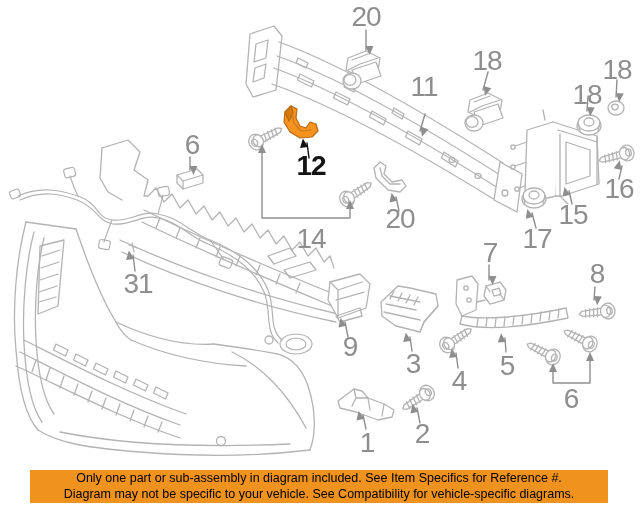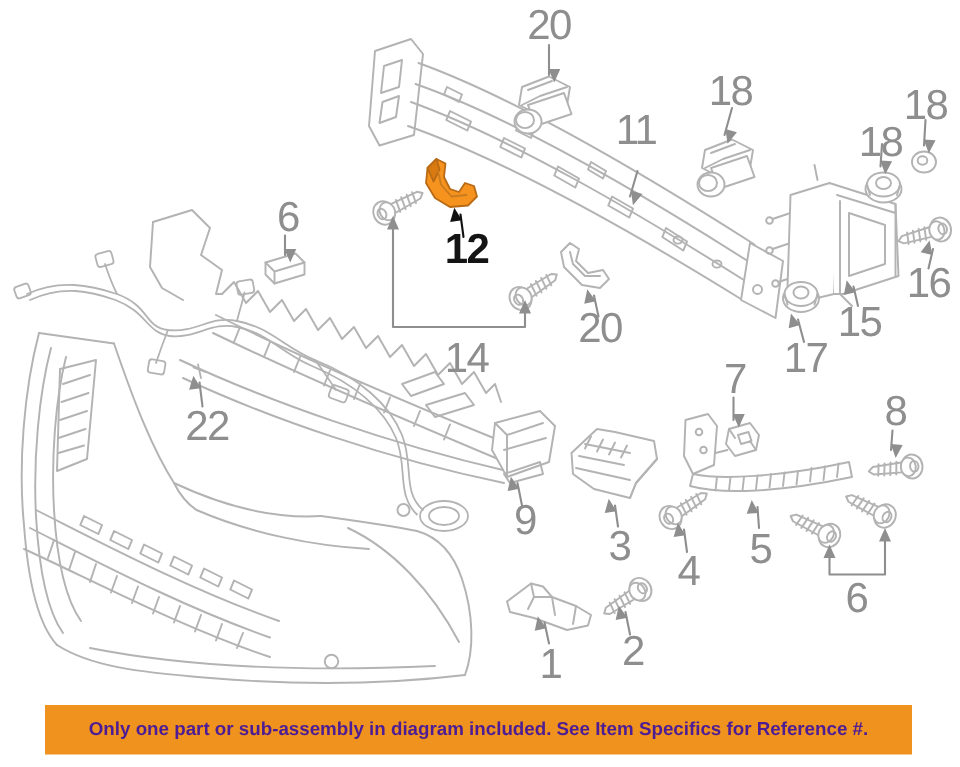--- a/index.html
+++ b/index.html
@@ -5,21 +5,21 @@
   html,body{margin:0;padding:0;background:#fff;}
   .stage{position:relative;width:640px;height:511px;background:#ffffff;overflow:hidden;
          font-family:"Liberation Sans",sans-serif;}
   .art{position:absolute;left:0;top:0;}
   .plabel{position:absolute;transform:translate(-50%,-50%);color:#8e8e8e;
           font-size:28px;line-height:1;letter-spacing:-1px;
           font-family:"Liberation Sans",sans-serif;user-select:none;}
   .plabel.hl{color:#141414;font-weight:bold;font-size:28px;}
   .banner{position:absolute;left:30px;top:470px;width:578px;height:33px;background:#F0921E;
           display:flex;flex-direction:column;justify-content:center;align-items:center;gap:0;}
-  .banner .l{font-size:12.5px;font-weight:bold;color:#4c1d95;line-height:15.5px;white-space:nowrap;}
+  .banner .l{font-size:12.5px;font-weight:normal;color:#000000;line-height:15.5px;white-space:nowrap;}
 </style>
 </head>
 <body>
 
 <div class="stage">
 
   <svg class="art" width="640" height="511" viewBox="0 0 640 511" fill="none" stroke="#b3b3b3" stroke-width="1.3" stroke-linejoin="round" stroke-linecap="round">
     <defs>
       <marker id="ah" markerWidth="10" markerHeight="10" refX="5" refY="8.5" orient="auto-start-reverse" markerUnits="userSpaceOnUse">
         <path d="M5,0 L1,9 L9,9 Z" fill="#8e8e8e" stroke="none" transform="rotate(90 5 5)"></path>
@@ -260,19 +260,20 @@
   <span class="plabel hl" style="left:311px;top:166px">12</span>
   <span class="plabel" style="left:400px;top:219px">20</span>
   <span class="plabel" style="left:311px;top:239px">14</span>
   <span class="plabel" style="left:573px;top:215px">15</span>
   <span class="plabel" style="left:619px;top:189px">16</span>
   <span class="plabel" style="left:537px;top:239px">17</span>
   <span class="plabel" style="left:587px;top:95px">18</span>
   <span class="plabel" style="left:617px;top:70px">18</span>
   <span class="plabel" style="left:366px;top:17px">20</span>
   <span class="plabel" style="left:487px;top:61px">18</span>
-  <span class="plabel" style="left:138px;top:284px">22</span>
+  <span class="plabel" style="left:138px;top:284px">31</span>
 
   <div class="banner">
     <div class="l">Only one part or sub-assembly in diagram included. See Item Specifics for Reference #.</div>
+    <div class="l">Diagram may not be specific to your vehicle. See Compatibility for vehicle-specific diagrams.</div>
   </div>
 
 </div>
 
 </body></html>

